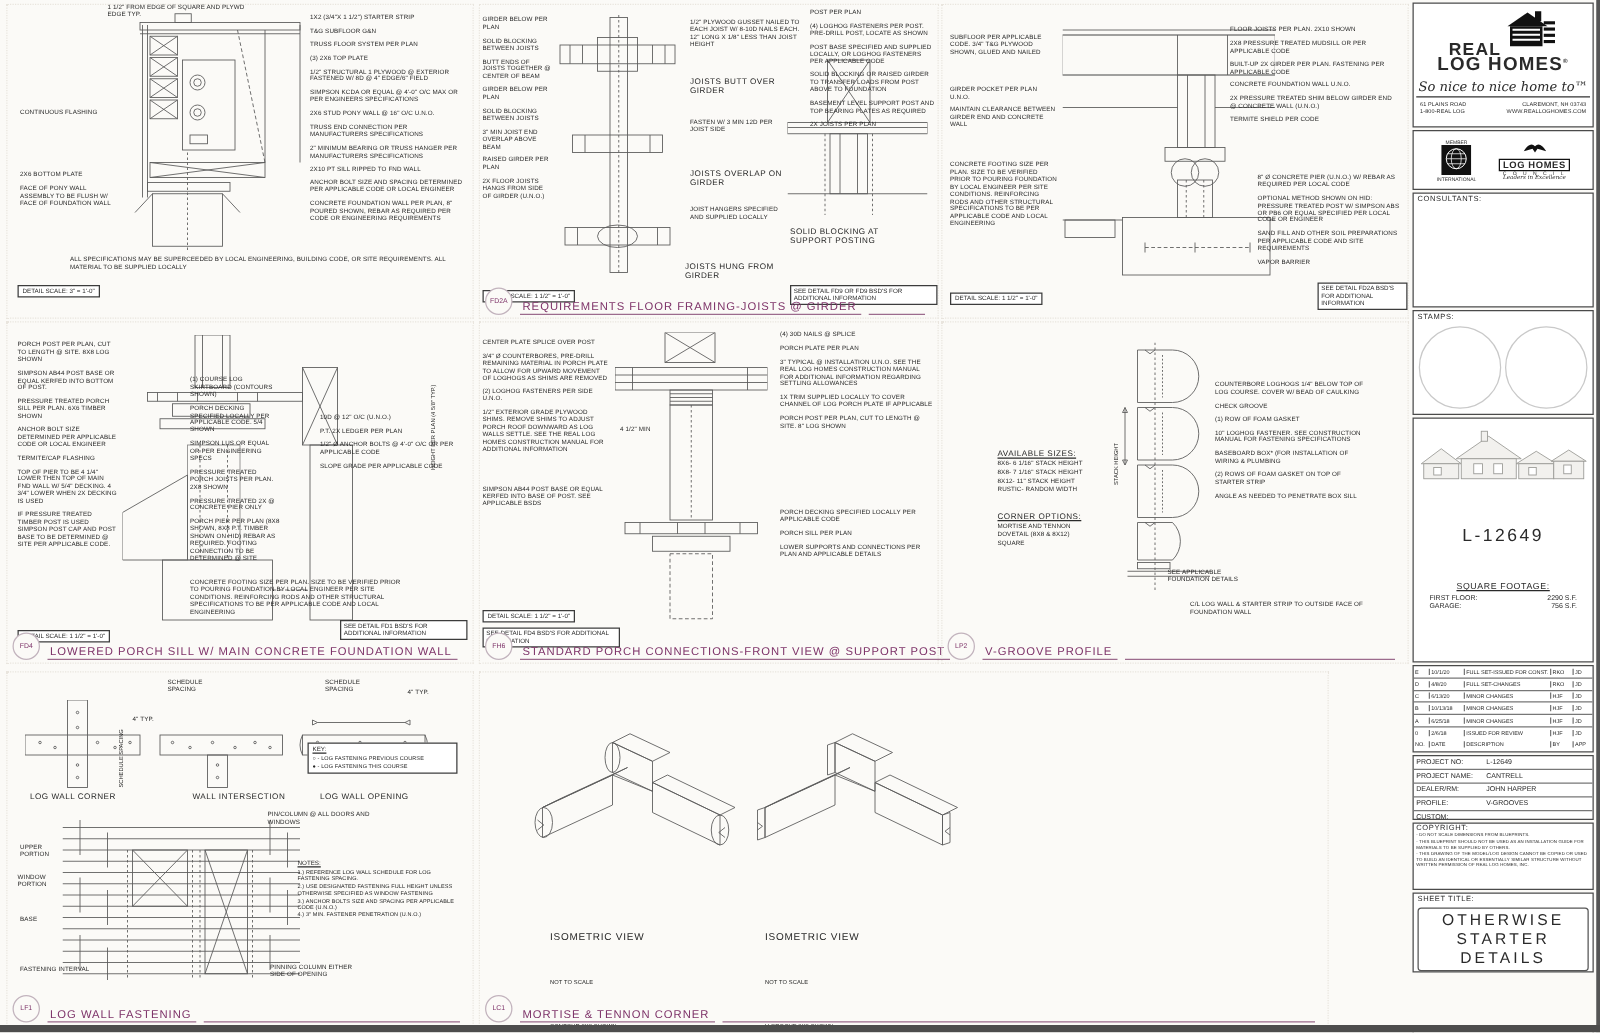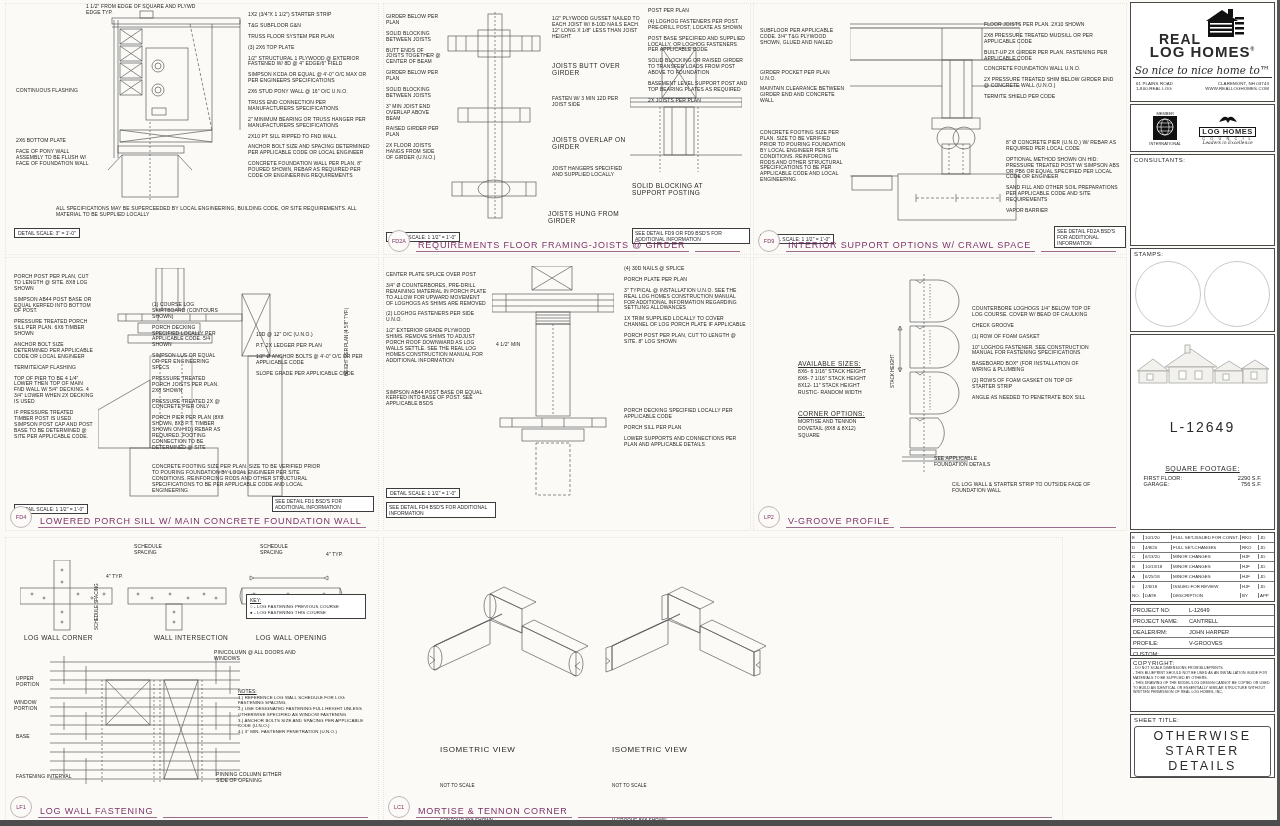--- a/index.html
+++ b/index.html
@@ -293,25 +293,20 @@
           <div class="lbl">TERMITE SHIELD PER CODE</div>
         </div>
     <div class="lbls" style="left:252px;top:136px;width:114px">
           <div class="lbl">8" Ø CONCRETE PIER (U.N.O.) W/ REBAR AS REQUIRED PER LOCAL CODE</div>
           <div class="lbl">OPTIONAL METHOD SHOWN ON HID: PRESSURE TREATED POST W/ SIMPSON ABS OR PB6 OR EQUAL SPECIFIED PER LOCAL CODE OR ENGINEER</div>
           <div class="lbl">SAND FILL AND OTHER SOIL PREPARATIONS PER APPLICABLE CODE AND SITE REQUIREMENTS</div>
           <div class="lbl">VAPOR BARRIER</div>
         </div>
     <div class="scalebox" style="left:6px;top:230px">DETAIL SCALE: 1 1/2" = 1'-0"</div>
     <div class="refbox" style="left:300px;top:222px;width:66px">SEE DETAIL FD2A BSD'S FOR ADDITIONAL INFORMATION</div>
-    <div class="ptitle">
-      <span class="tag">FD9</span>
-      <span class="pt-text">INTERIOR SUPPORT OPTIONS W/ CRAWL SPACE</span>
-      <span class="pt-line"></span>
-    </div>
   </section>
 
   <section class="panel" style="left:6px;top:258px;width:372px;height:272px">
     <svg class="sk" style="left:92px;top:10px" width="190" height="240" viewBox="0 0 190 240">
       <rect x="58" y="0" width="28" height="42"></rect>
           <line x1="64" y1="0" x2="64" y2="42"></line>
           <line x1="80" y1="0" x2="80" y2="42"></line>
       <rect x="20" y="46" width="124" height="7"></rect>
       <line x1="28" y1="46" x2="28" y2="53"></line>
           <line x1="44" y1="46" x2="44" y2="53"></line>
@@ -404,20 +399,25 @@
           <div class="lbl">PORCH POST PER PLAN, CUT TO LENGTH @ SITE. 8" LOG SHOWN</div>
         </div>
     <div class="lbls" style="left:240px;top:150px;width:122px">
           <div class="lbl">PORCH DECKING SPECIFIED LOCALLY PER APPLICABLE CODE</div>
           <div class="lbl">PORCH SILL PER PLAN</div>
           <div class="lbl">LOWER SUPPORTS AND CONNECTIONS PER PLAN AND APPLICABLE DETAILS</div>
         </div>
     <div class="note" style="left:112px;top:84px;width:30px">4 1/2" MIN</div>
     <div class="scalebox" style="left:2px;top:230px">DETAIL SCALE: 1 1/2" = 1'-0"</div>
     <div class="refbox" style="left:2px;top:244px;width:104px">SEE DETAIL FD4 BSD'S FOR ADDITIONAL INFORMATION</div>
+    <div class="ptitle">
+      <span class="tag">FH6</span>
+      <span class="pt-text">STANDARD PORCH CONNECTIONS-FRONT VIEW @ SUPPORT POST</span>
+      <span class="pt-line"></span>
+    </div>
   </section>
 
   <section class="panel" style="left:754px;top:258px;width:372px;height:272px">
     <svg class="sk" style="left:142px;top:16px" width="90" height="204" viewBox="0 0 90 204">
       <g>
         <path d="M14,6 h28 a21,21 0 0 1 0,42 h-28 z"></path>
         <path d="M14,52 h28 a21,21 0 0 1 0,42 h-28 z"></path>
         <path d="M14,98 h28 a21,21 0 0 1 0,42 h-28 z"></path>
         <path d="M14,144 h28 a21,21 0 0 1 0,30 h-28 z"></path>
       </g>

